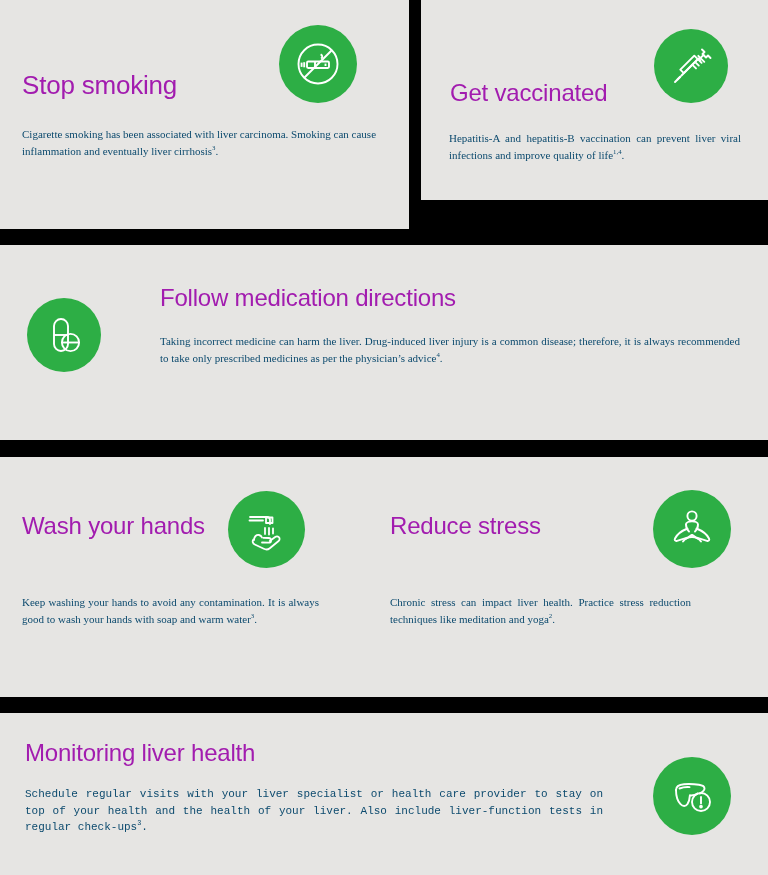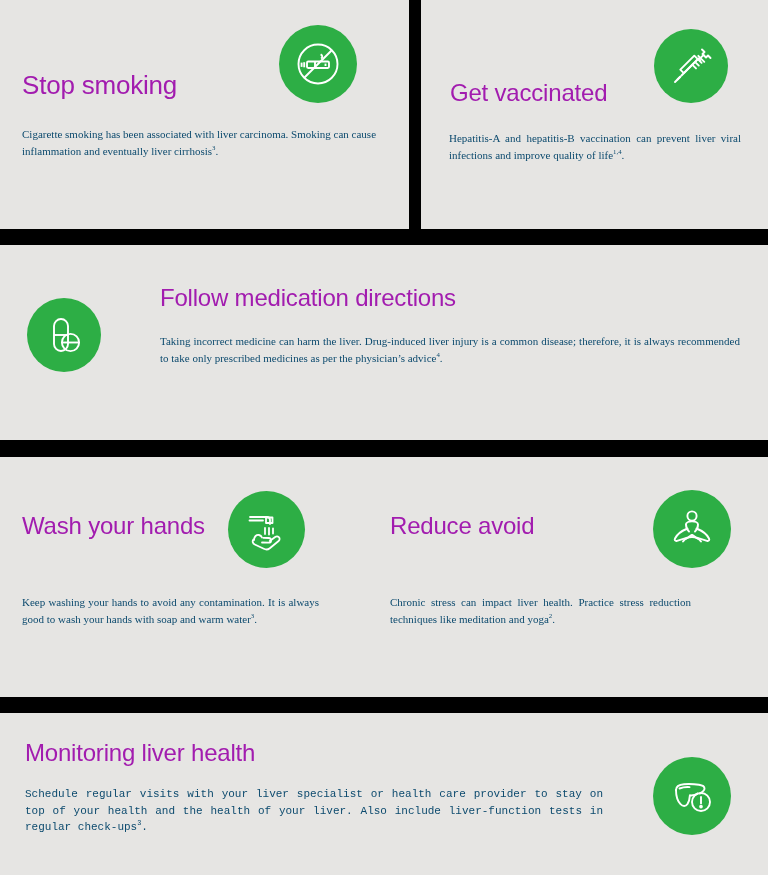--- a/index.html
+++ b/index.html
@@ -23,21 +23,21 @@
 
   .panel {
     position: absolute;
     background: #e6e5e3;
     box-sizing: border-box;
     overflow: hidden;
   }
 
   
   #panel-stop-smoking   { left: 0;    top: 0;   width: 409px; height: 229px; }
-  #panel-get-vaccinated { left: 421px;top: 0;   width: 347px; height: 229px; }
+  #panel-get-vaccinated { left: 421px;top: 0;   width: 347px; height: 200px; }
 
   
   #panel-medication     { left: 0;    top: 245px; width: 768px; height: 195px; }
 
   
   #panel-wash-hands     { left: 0;    top: 457px; width: 410px; height: 240px; }
   #panel-reduce-stress  { left: 362px;top: 457px; width: 406px; height: 240px; }
 
   
   #panel-monitoring     { left: 0;    top: 713px; width: 768px; height: 162px; }
@@ -179,21 +179,21 @@
       <svg width="52" height="52" viewBox="0 0 52 52" fill="none" stroke="#ffffff" stroke-width="1.9" stroke-linecap="round" stroke-linejoin="round">
         <circle cx="26" cy="13" r="4.6"></circle>
         <path d="M20 21.5c0-1.8 2.6-3.2 6-3.2s6 1.4 6 3.2c0 2.6-1.2 5.4-3 7"></path>
         <path d="M20 21.5c0 2.6 1.2 5.4 3 7"></path>
         <path d="M21.5 25.5C16.5 27.5 11 31.5 9 35.5c-0.8 1.6 0.3 2.8 2 2.3l9.5-3"></path>
         <path d="M30.5 25.5c5 2 10.5 6 12.5 10 0.8 1.6-0.3 2.8-2 2.3l-9.5-3"></path>
         <path d="M17 38.5c2-3 5.4-4.5 9-4.5s7 1.5 9 4.5"></path>
         <path d="M20.5 35.5l5-3.5h1l5 3.5"></path>
       </svg>
     </div>
-    <h2 class="heading">Reduce avoid</h2>
+    <h2 class="heading">Reduce stress</h2>
     <p class="body-text justify"><span>Chronic stress can impact liver health. Practice stress reduction techniques like meditation and yoga</span><sup>2</sup><span>.</span></p>
   </section>
 
   <section class="panel" id="panel-monitoring">
     <div class="icon-circle" id="icon-liver">
       <svg width="52" height="52" viewBox="0 0 52 52" fill="none" stroke="#ffffff" stroke-width="1.9" stroke-linecap="round" stroke-linejoin="round">
         <path d="M10 20c0-3.5 3.2-5.5 8-5.8 6-0.4 10-0.2 15 0.6 4 0.6 5.5 1.8 5.5 3.6 0 2-2 3.5-4.5 5"></path>
         <path d="M10 20c0 6 1.5 11 4.5 14.2 2.2 2.4 5.2 2.6 7-0.2 1.6-2.5 2.2-5.6 2.4-8.6"></path>
         <path d="M13.5 18.5c3-1.2 6.5-1.6 10-1.4"></path>
         <path d="M23.9 25.4c3 0.2 5.6-0.4 7.6-1.8"></path>

